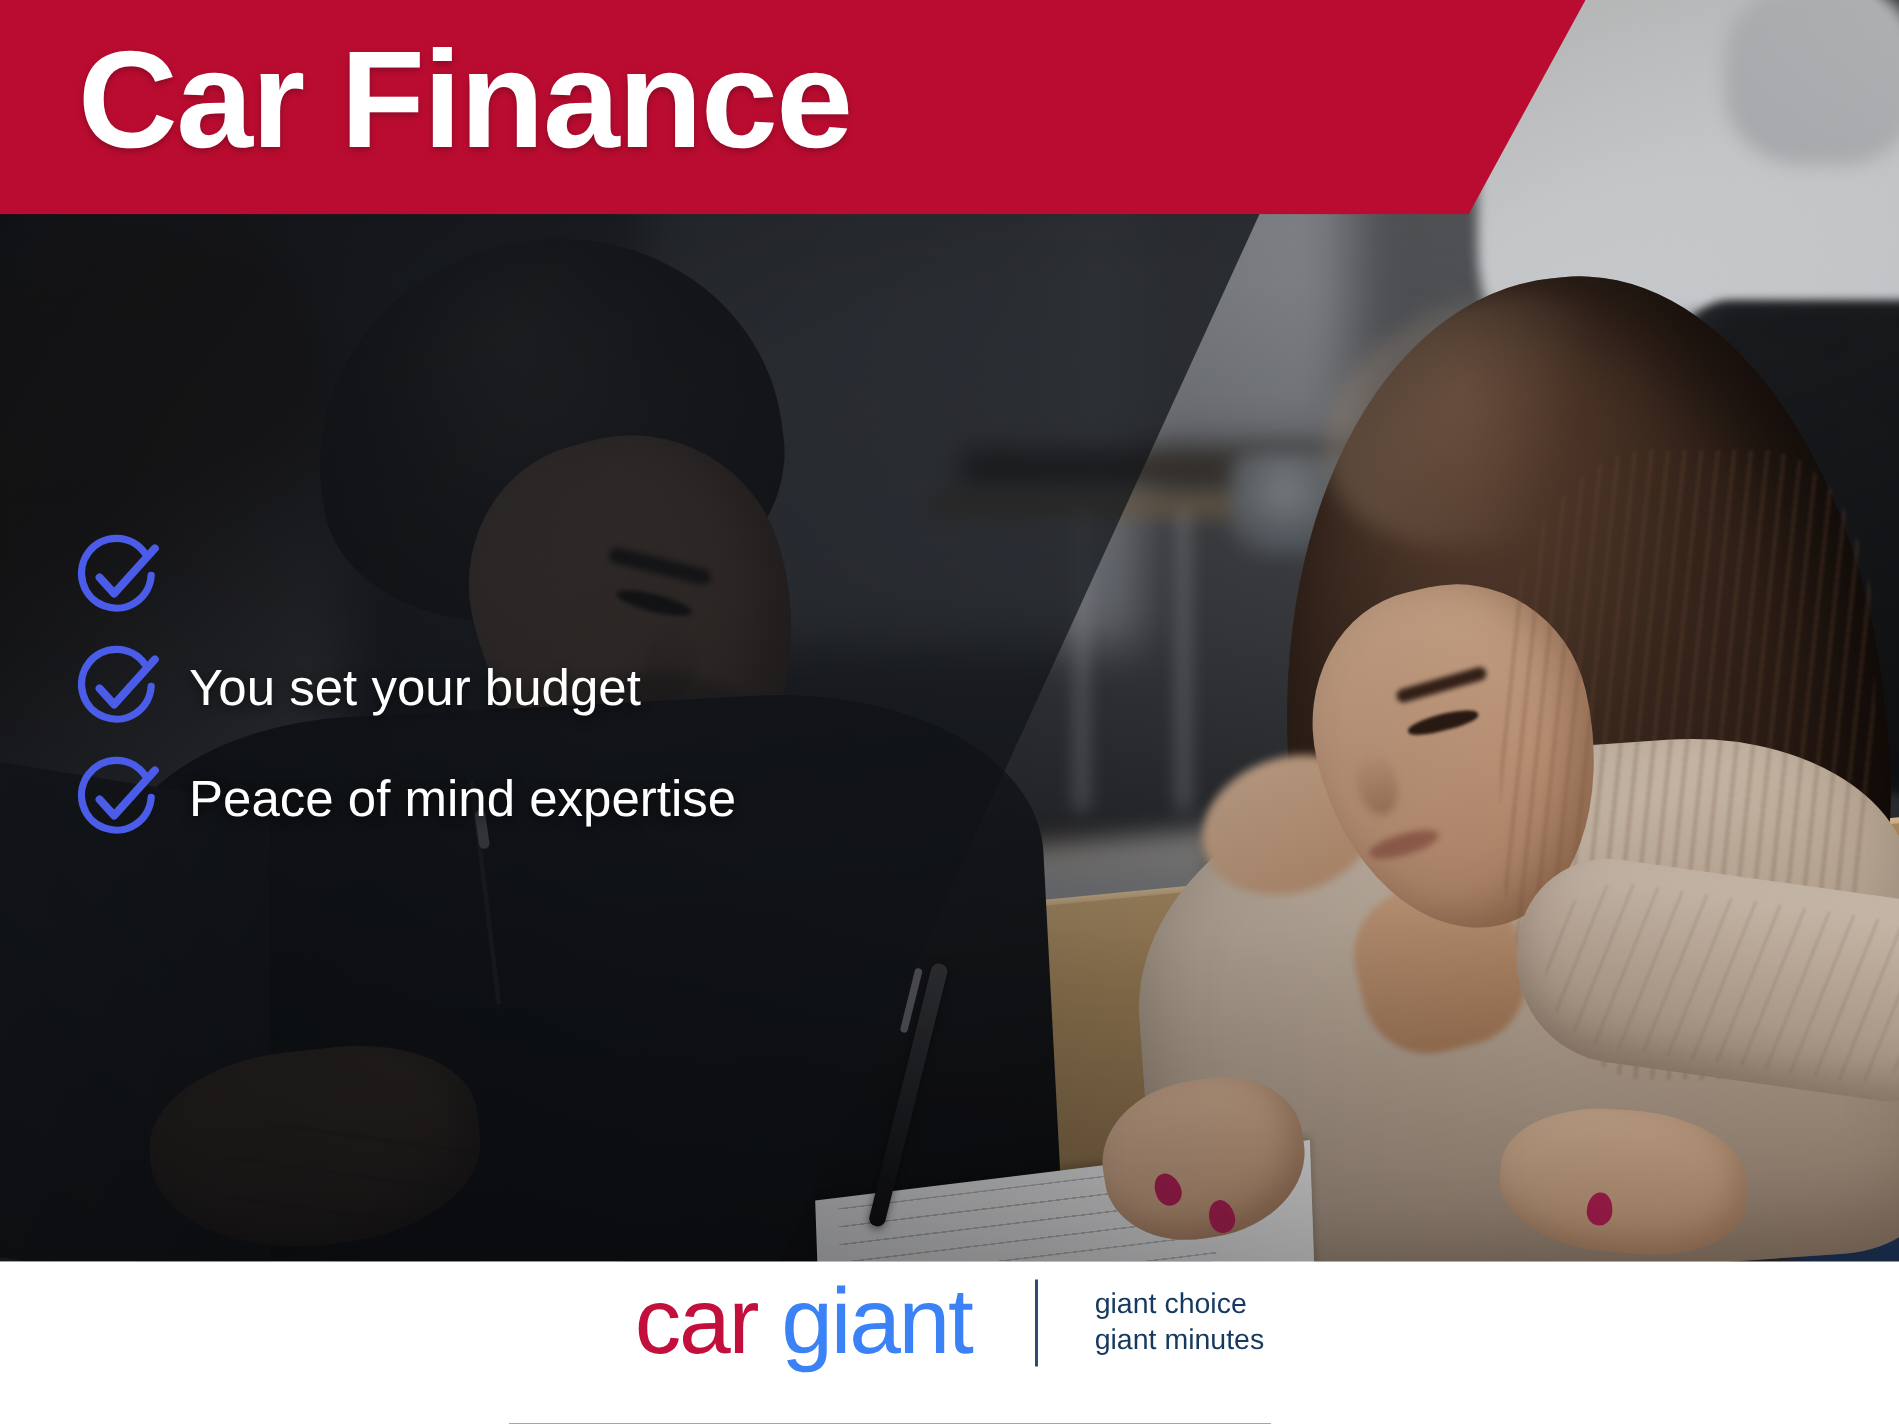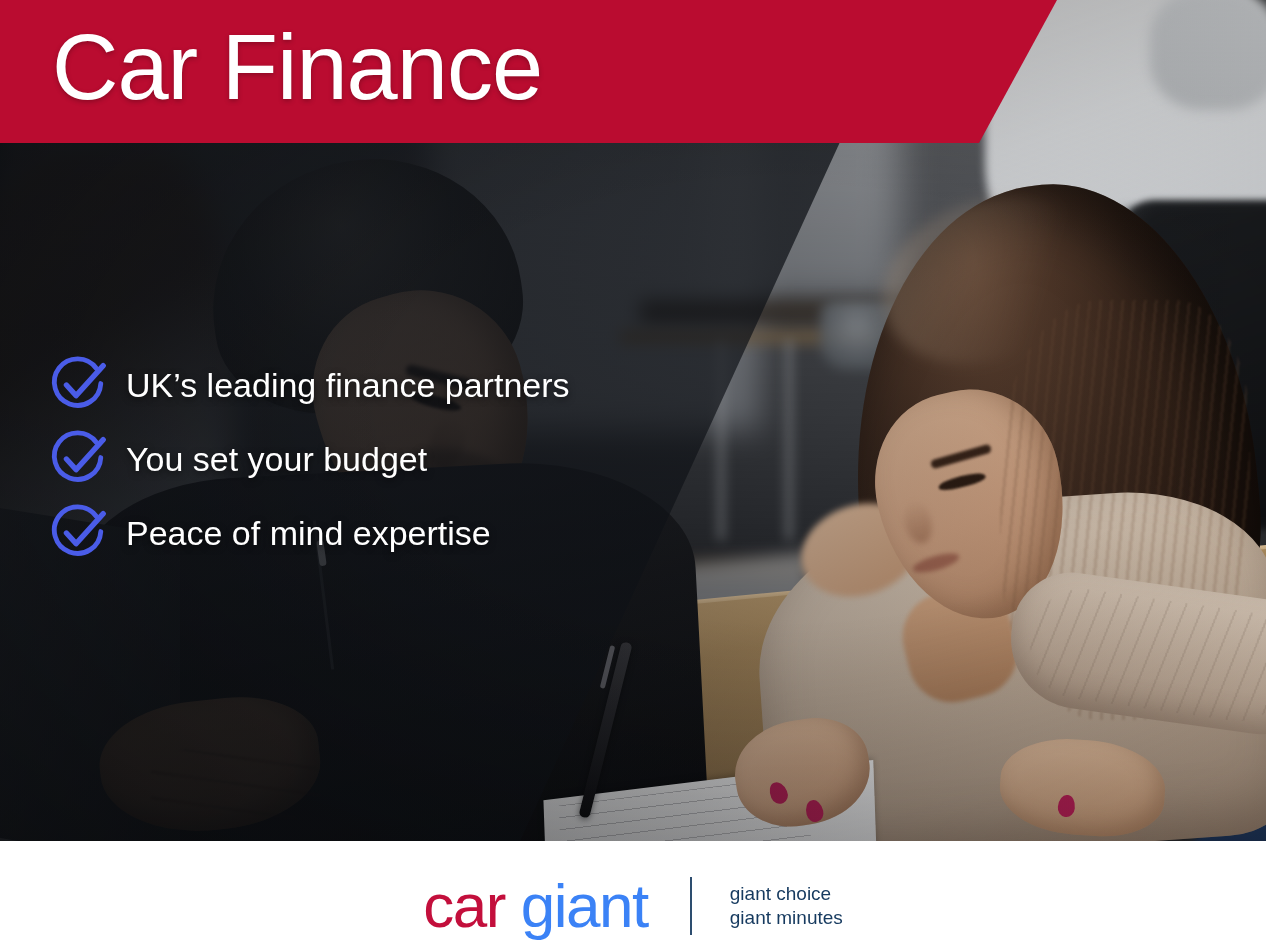--- a/index.html
+++ b/index.html
@@ -326,21 +326,21 @@
   
   .redband{
     position:absolute; left:0; top:0; width:1266px; height:143px;
     background:#ba0c30;
     -webkit-clip-path:polygon(0 0, 1057px 0, 979px 143px, 0 143px);
     clip-path:polygon(0 0, 1057px 0, 979px 143px, 0 143px);
   }
   .headline{
     position:absolute; left:52px; top:21px;
     font-size:92px; line-height:1;
-    font-weight:normal; color:#ffffff;
+    font-weight:bold; color:#ffffff;
     letter-spacing:-1px;
     text-shadow:0 2px 5px rgba(0,0,0,.25);
     white-space:nowrap;
   }
 
   
   .subhead{
     position:absolute; left:52px; top:152px; width:860px;
     font-size:40px; line-height:1.32;
     color:#ffffff; font-weight:normal;
@@ -362,21 +362,21 @@
     margin-left:16px; white-space:nowrap;
     text-shadow:0 2px 7px rgba(0,0,0,.6);
   }
 
   
   .footer{
     position:absolute; left:0; top:841px; width:1266px; height:108px;
     background:#ffffff;
   }
   .logo{
-    position:absolute; left:0; right:0; top:34px;
+    position:absolute; left:0; right:0; top:10px;
     display:flex; align-items:center; justify-content:center; gap:16px;
   }
   .wordmark{
     font-size:62px; font-weight:normal; line-height:1;
     letter-spacing:-1.5px;
   }
   .w-car{ color:#c30f3c; }
   .w-giant{ color:#3b82f6; }
   .divider{
     width:2px; height:58px; background:#163a5f;
@@ -462,21 +462,20 @@
   <div class="headline">Car Finance</div>
 
 
   <div class="bullets">
 
     <div class="bullet">
       <svg class="chk" viewBox="0 0 64 64">
         <path d="M50 15 A24 24 0 1 0 54.5 30.5" fill="none" stroke="#4a5ce8" stroke-width="5" stroke-linecap="round"></path>
         <path d="M19 32 L29 43 L57 12" fill="none" stroke="#4a5ce8" stroke-width="5.5" stroke-linecap="round" stroke-linejoin="round"></path>
       </svg>
-      <span class="b-label">UK’s leading finance partners</span>
     </div>
 
     <div class="bullet">
       <svg class="chk" viewBox="0 0 64 64">
         <path d="M50 15 A24 24 0 1 0 54.5 30.5" fill="none" stroke="#4a5ce8" stroke-width="5" stroke-linecap="round"></path>
         <path d="M19 32 L29 43 L57 12" fill="none" stroke="#4a5ce8" stroke-width="5.5" stroke-linecap="round" stroke-linejoin="round"></path>
       </svg>
       <span class="b-label">You set your budget</span>
     </div>
 

